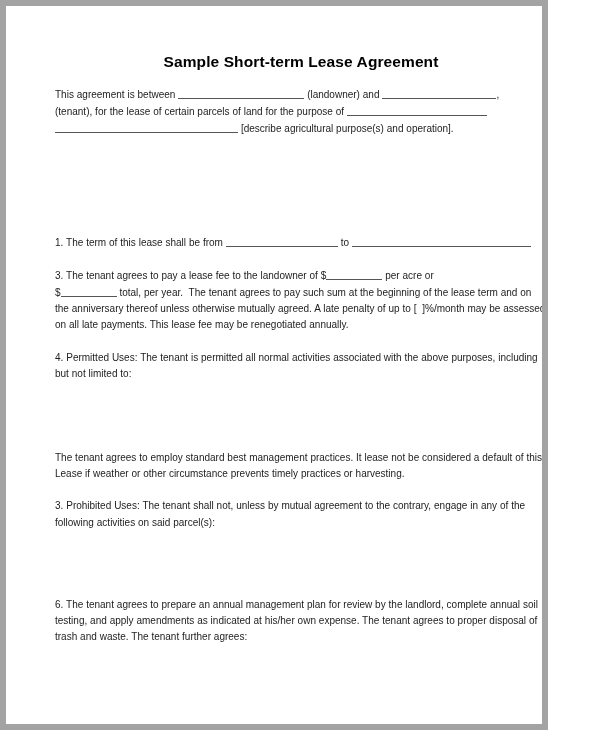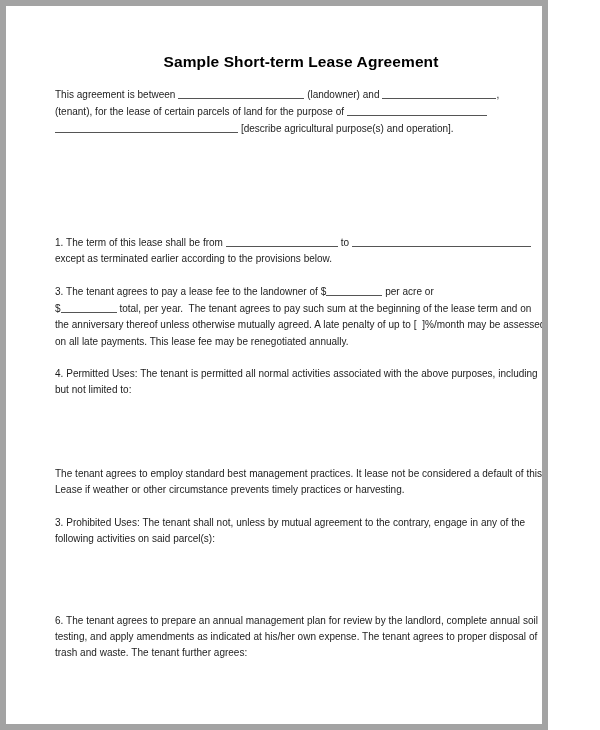--- a/index.html
+++ b/index.html
@@ -85,21 +85,21 @@
 
     <div class="sp-intro"></div>
 
     <p class="para"><span>This agreement is between </span><span class="blank b-lg"></span><span> (landowner) and </span><span class="blank b-xxs"></span><span class="blank b-sm"></span><span>,</span><br><span>(tenant), for the lease of certain parcels of land for the purpose of </span><span class="blank b-purp"></span><br><span class="blank b-wide"></span><span> [describe agricultural purpose(s) and operation].</span></p>
 
     <div class="sp-after-intro"></div>
 
 
     <div class="sp-fill-1"></div>
 
-    <p class="para"><span>1. The term of this lease shall be from </span><span class="blank b-from"></span><span> to </span><span class="blank b-xxs"></span><span class="blank b-tail"></span><br><span>except as terminated earlier according to the provisions below.</span></p>
+    <p class="para"><span>1. The term of this lease shall be from </span><span class="blank b-from"></span><span> to </span><span class="blank b-xxs"></span><span class="blank b-tail"></span><br></p>
 
     <div class="sp-small"></div>
 
     <p class="para"><span>3. The tenant agrees to pay a lease fee to the landowner of $</span><span class="blank b-xs"></span><span> per acre or</span><br><span>$</span><span class="blank b-xs"></span><span> total, per year.  The tenant agrees to pay such sum at the beginning of the lease term and on the anniversary thereof unless otherwise mutually agreed. A late penalty of up to [  ]%/month may be assessed on all late payments. This lease fee may be renegotiated annually.</span></p>
 
     <div class="sp-small"></div>
 
     <p class="para">4. Permitted Uses: The tenant is permitted all normal activities associated with the above purposes, including but not limited to:</p>
 
     <div class="sp-fill-2"></div>

